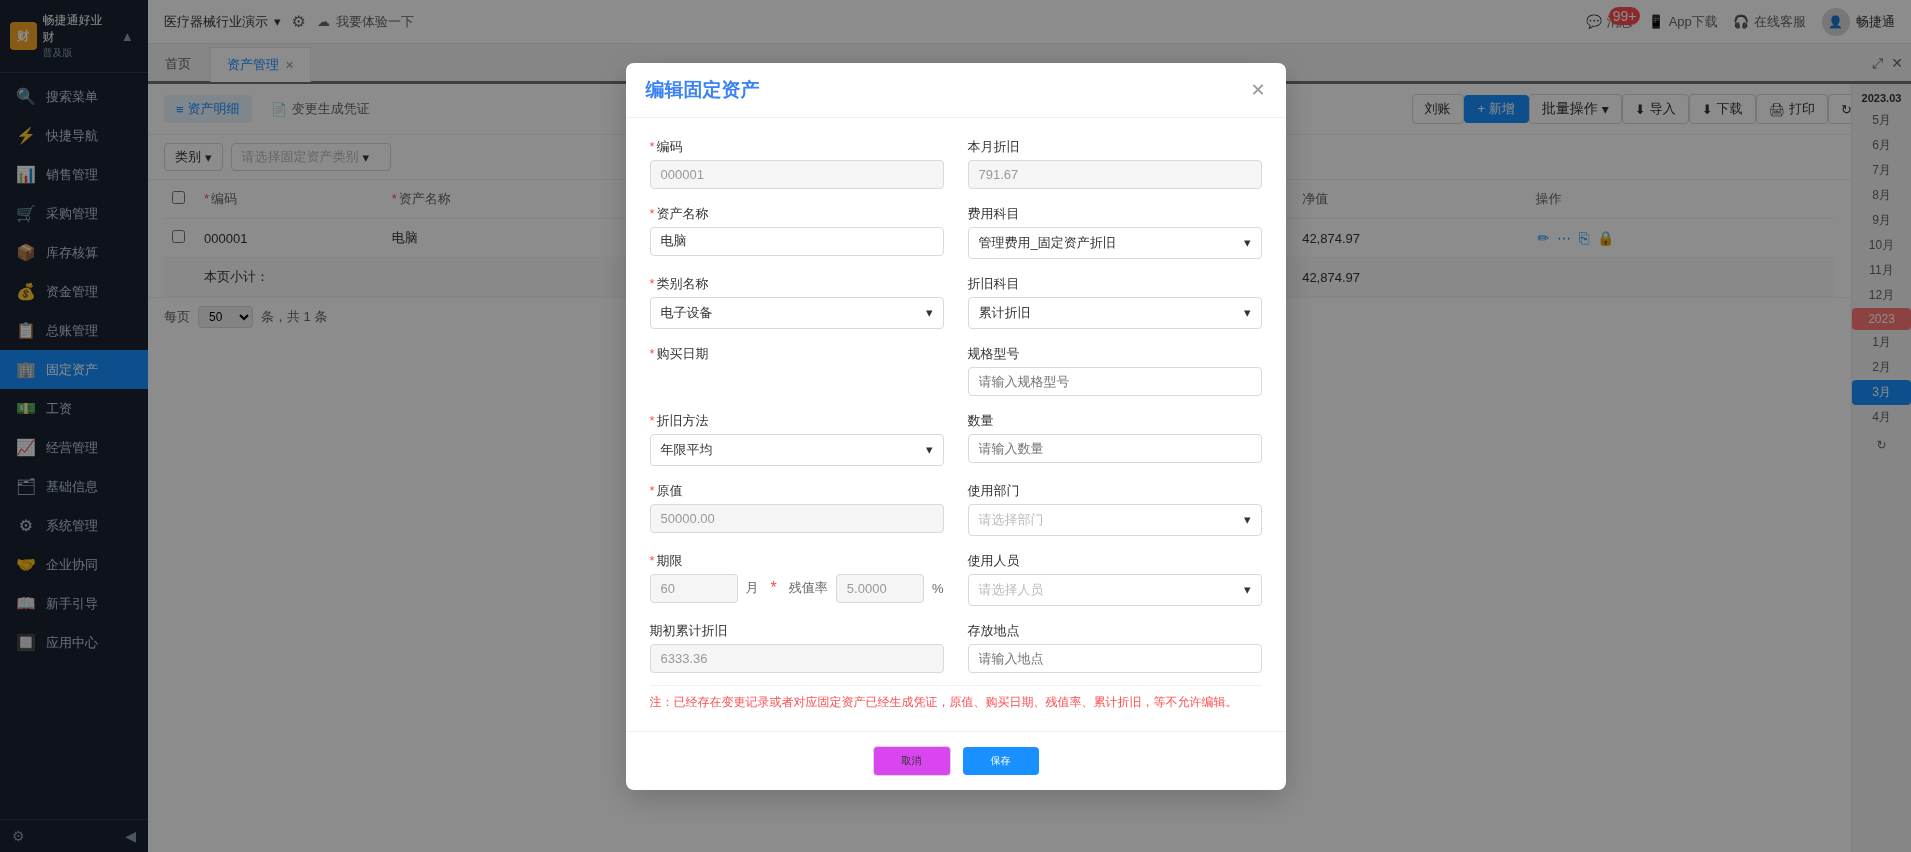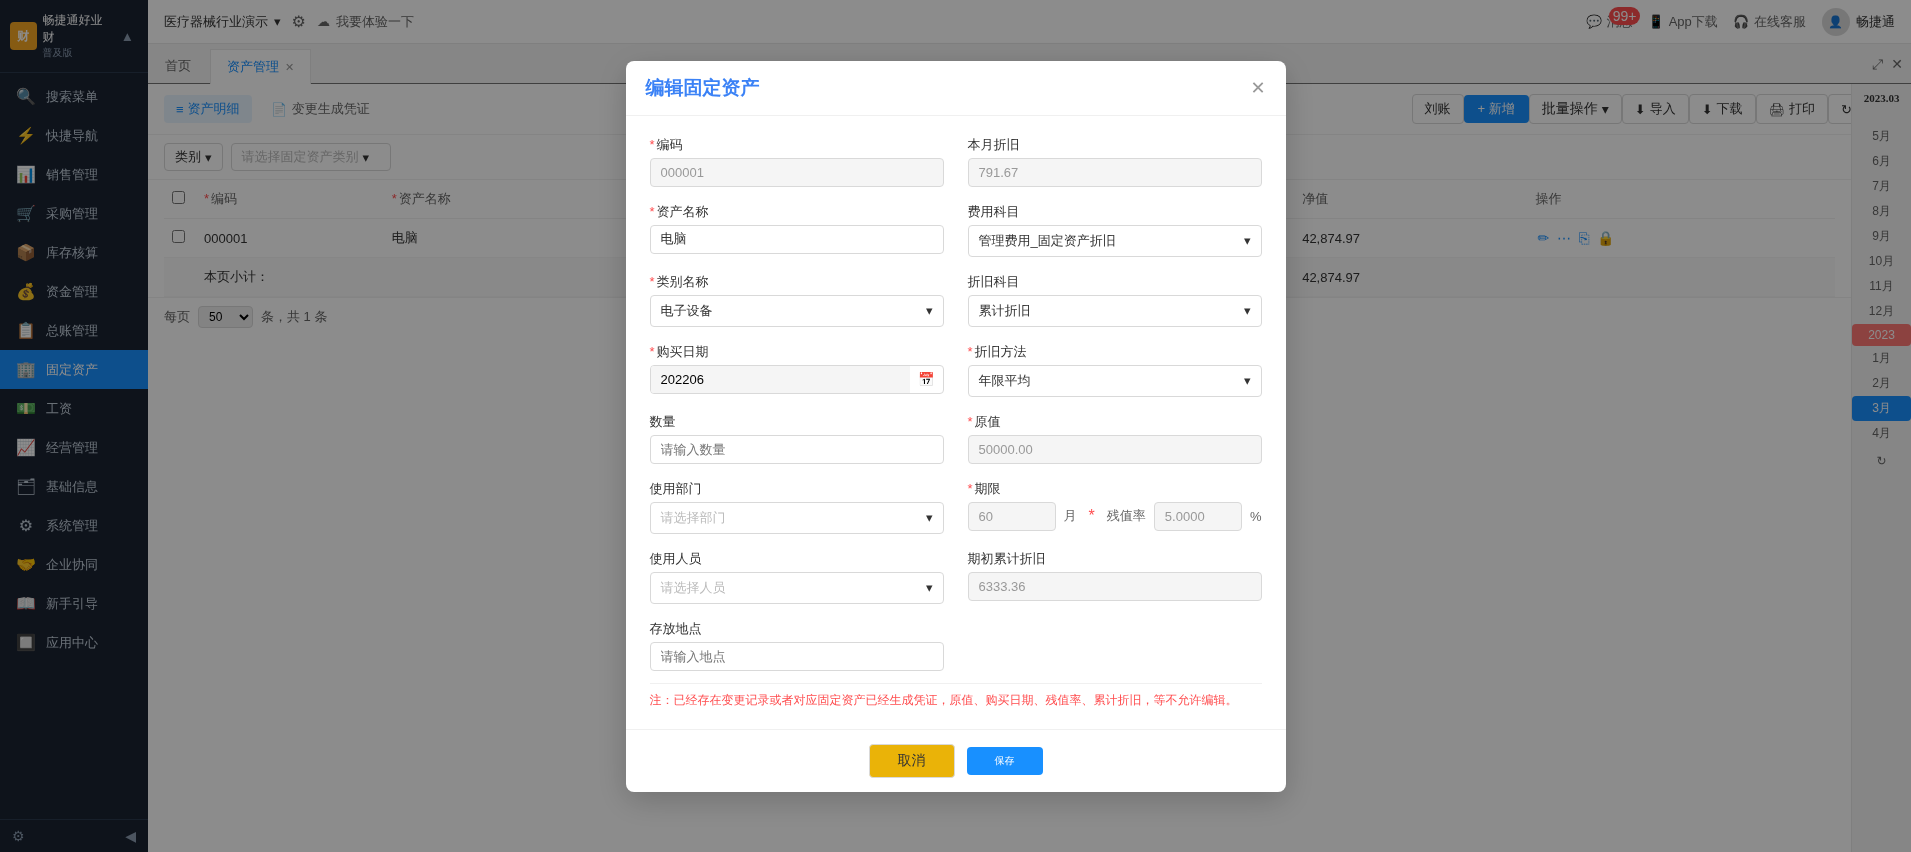--- a/index.html
+++ b/index.html
@@ -80,21 +80,21 @@
     .topbar-avatar {
       width: 28px; height: 28px; border-radius: 50%;
       background: #d9d9d9; display: flex; align-items: center; justify-content: center;
       font-size: 12px; color: #666;
     }
 
     
     .tabbar {
       background: #f5f5f5; height: 40px;
       display: flex; align-items: flex-end;
-      padding: 0 0 0 0; border-bottom: 1px solid #737373; flex-shrink: 0;
+      padding: 0 0 0 0; border-bottom: 3px solid #737373; flex-shrink: 0;
       position: relative;
     }
     .tab {
       padding: 8px 16px; font-size: 13px; cursor: pointer;
       border: 1px solid transparent; border-bottom: none;
       background: #f5f5f5; color: #666; display: flex; align-items: center; gap: 6px;
       margin-right: 2px;
     }
     .tab.active {
       background: white; color: #1890ff; border-color: #e8e8e8;
@@ -241,22 +241,22 @@
     .form-inline-label { font-size: 13px; color: #666; white-space: nowrap; }
     .form-note {
       font-size: 12px; color: #ff4d4f; margin-top: 12px; padding-top: 8px;
       border-top: 1px solid #f0f0f0;
     }
     .modal-footer {
       padding: 14px 20px; display: flex; align-items: center; justify-content: center;
       gap: 12px; border-top: 1px solid #f0f0f0;
     }
     .btn-cancel {
-      background: #eab308; color: #333; border: 1px solid #d9d9d9;
-      padding: 7px 28px; border-radius: 4px; cursor: pointer; font-size: 14px;
+      background: #d946ef; color: #333; border: 1px solid #d9d9d9;
+      padding: 7px 28px; border-radius: 4px; cursor: pointer; font-size: 10px;
     }
     .btn-save {
       background: #1890ff; color: white; border: none;
       padding: 7px 28px; border-radius: 4px; cursor: pointer; font-size: 10px;
     }
 
     
     ::-webkit-scrollbar { width: 4px; height: 4px; }
     ::-webkit-scrollbar-thumb { background: #ccc; border-radius: 2px; }
   </style>
@@ -486,21 +486,21 @@
               <td>6,333.36</td>
               <td>42,874.97</td>
               <td></td>
             </tr>
           </tbody>
         </table>
       </div>
     </div>
 
     <div class="date-panel">
-      <div style="font-size:11px;font-weight:bold;color:#333;margin-bottom:20px;font-family:Liberation Serif, serif;">2023.03</div>
+      <div style="font-size:11px;font-weight:bold;color:#333;margin-bottom:4px;">2023.03</div>
       <div class="date-item">5月</div>
       <div class="date-item">6月</div>
       <div class="date-item">7月</div>
       <div class="date-item">8月</div>
       <div class="date-item">9月</div>
       <div class="date-item">10月</div>
       <div class="date-item">11月</div>
       <div class="date-item">12月</div>
       <div class="date-item highlighted">2023</div>
       <div class="date-item">1月</div>
@@ -576,26 +576,26 @@
             <span>累计折旧</span>
             <span>▾</span>
           </div>
         </div>
 
         <div class="form-field">
           <label class="form-label">
             <span style="color:#ff4d4f;">*</span>
             <span>购买日期</span>
           </label>
-          <div class="form-input-with-icon">
-            <input type="text" value="202206" style="background: rgb(245, 245, 245);">
-            <button class="icon-btn">📅</button>
-          </div>
-        </div>
-
+        </div>
+
+        <div class="form-field">
+          <label class="form-label">规格型号</label>
+          <input class="form-input" type="text" placeholder="请输入规格型号" style="">
+        </div>
 
         <div class="form-field">
           <label class="form-label">
             <span style="color:#ff4d4f;">*</span>
             <span>折旧方法</span>
           </label>
           <div class="form-select">
             <span>年限平均</span>
             <span>▾</span>
           </div>

